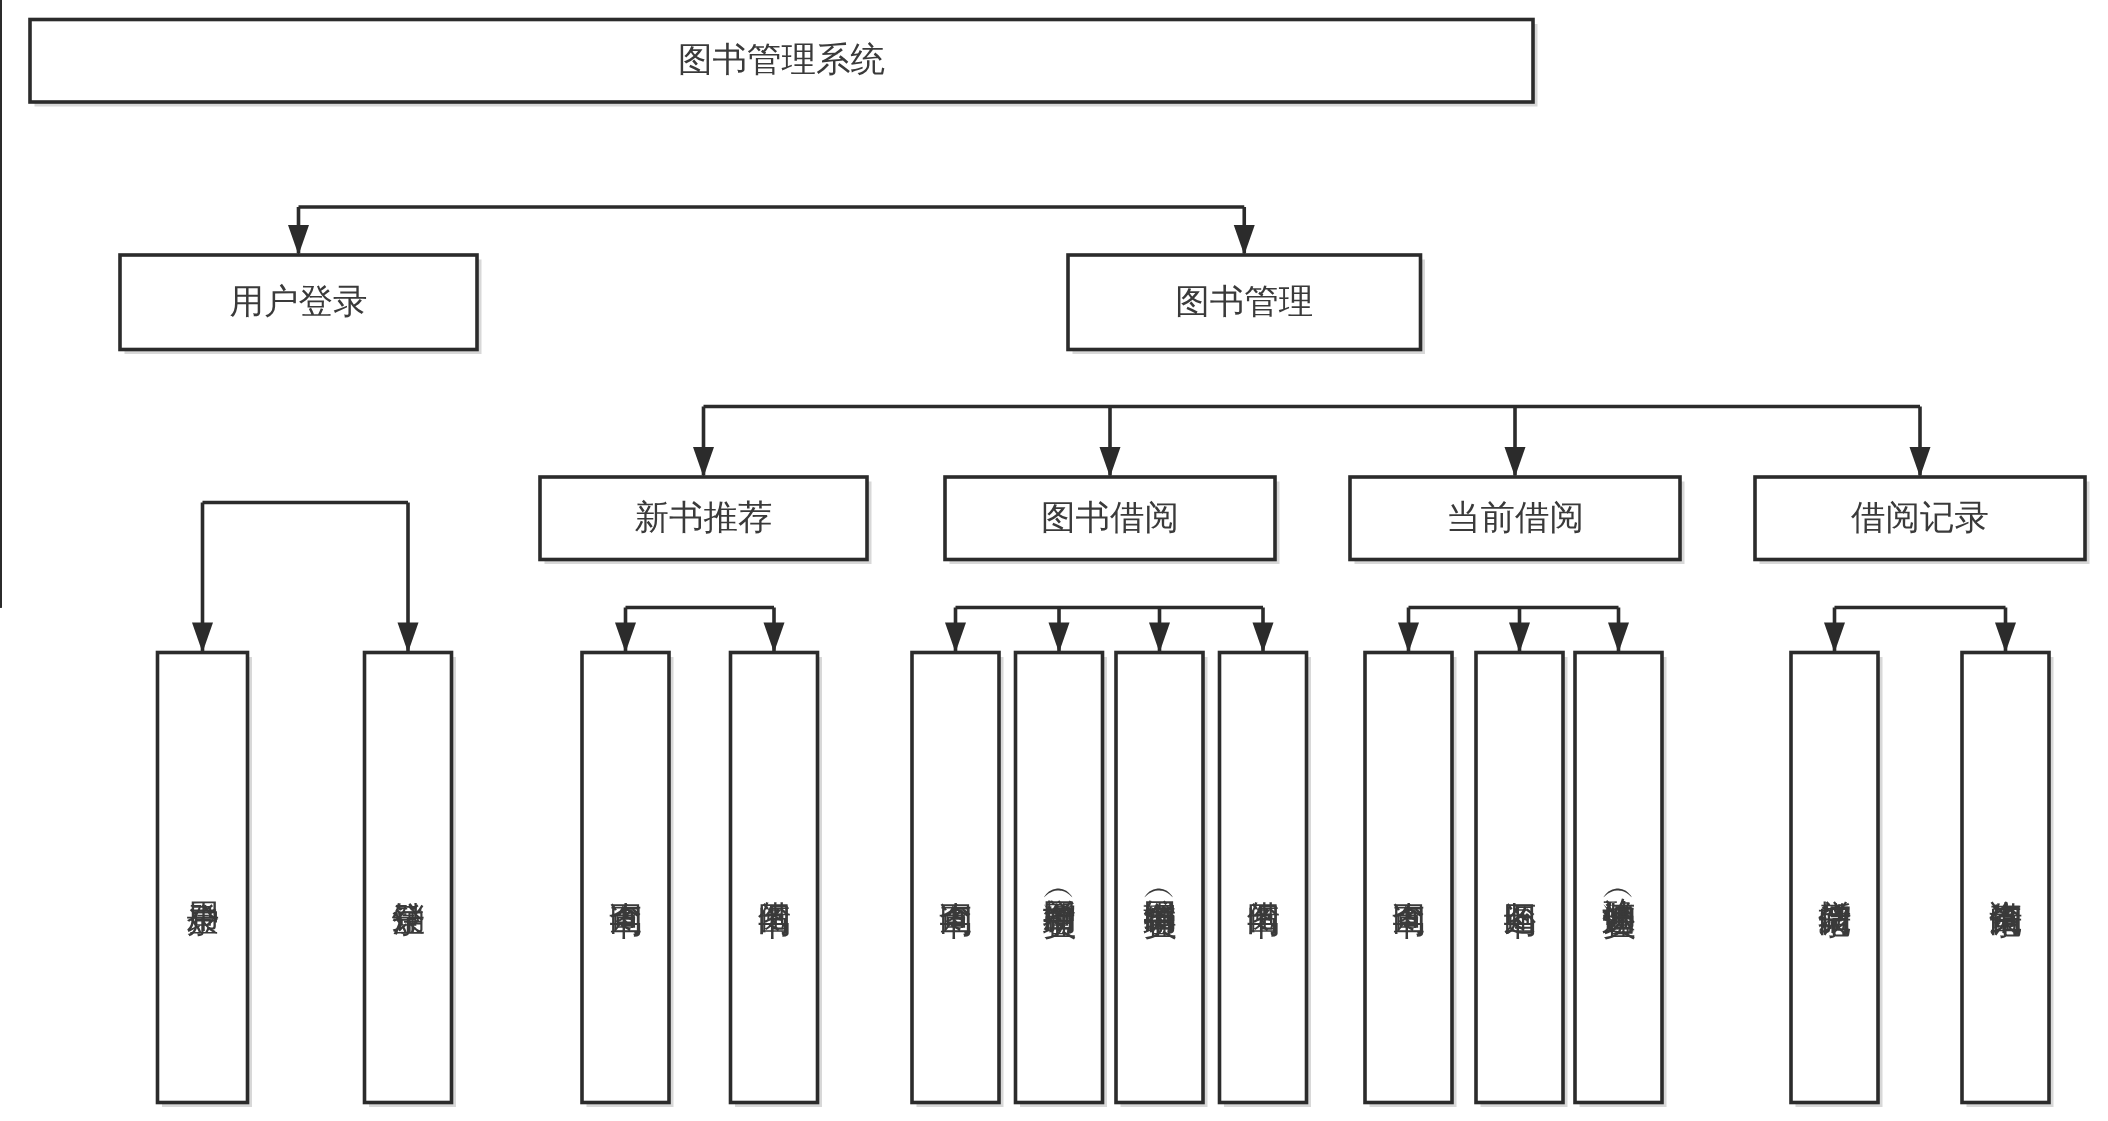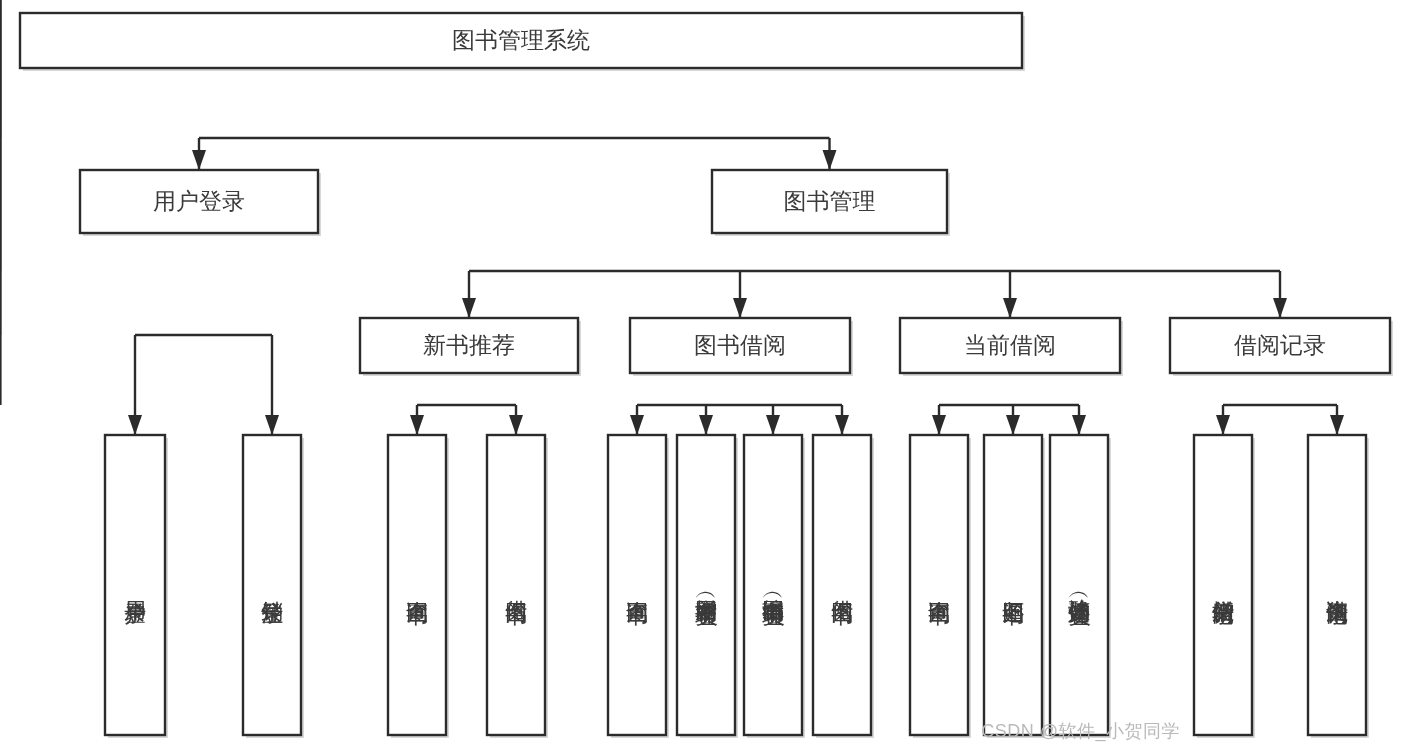--- a/index.html
+++ b/index.html
@@ -231,15 +231,14 @@
         <span class="node-label-v">确认归还（管理员）</span>
       </div>
       <div class="node-label-v-wrap" style="left: 1194px; top: 435px; width: 58px; height: 300px;">
         <span class="node-label-v">新增借阅记录</span>
       </div>
       <div class="node-label-v-wrap" style="left: 1308px; top: 435px; width: 58px; height: 300px;">
         <span class="node-label-v">查询借阅记录</span>
       </div>
     </div>
 
-  <div id="watermark">CSDN @软件_小贺同学</div>
 
 </div>
 
 </body></html>

